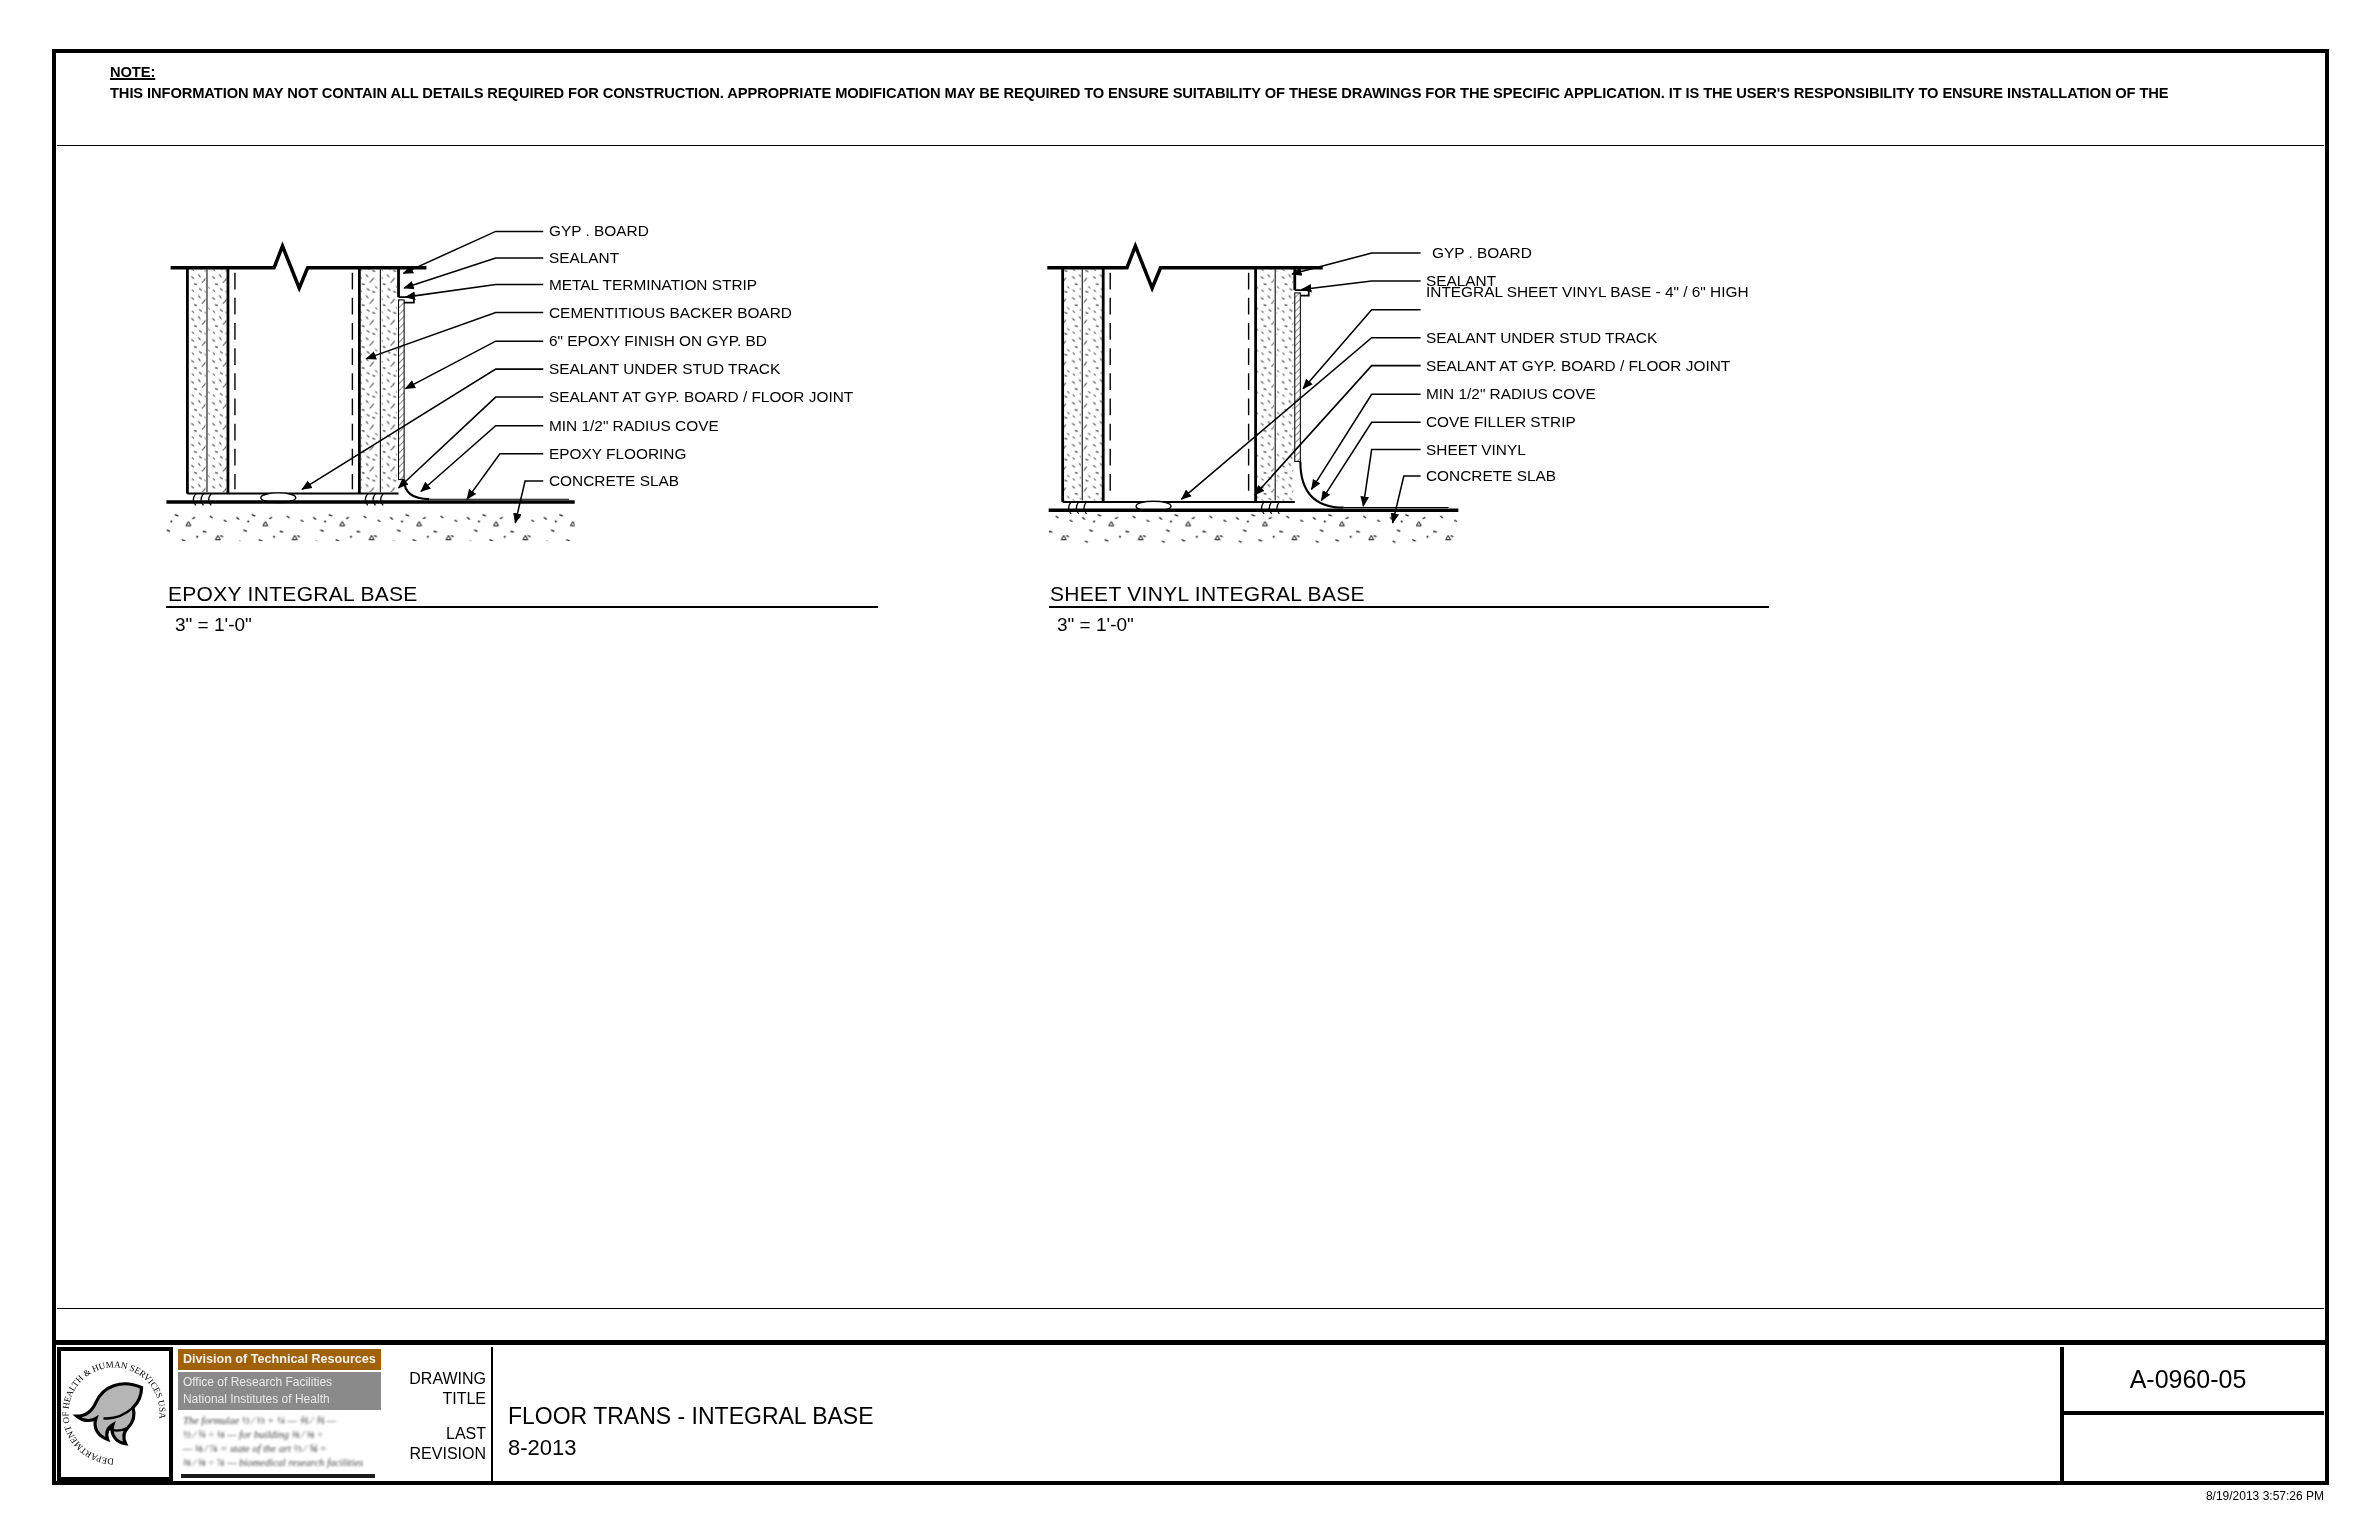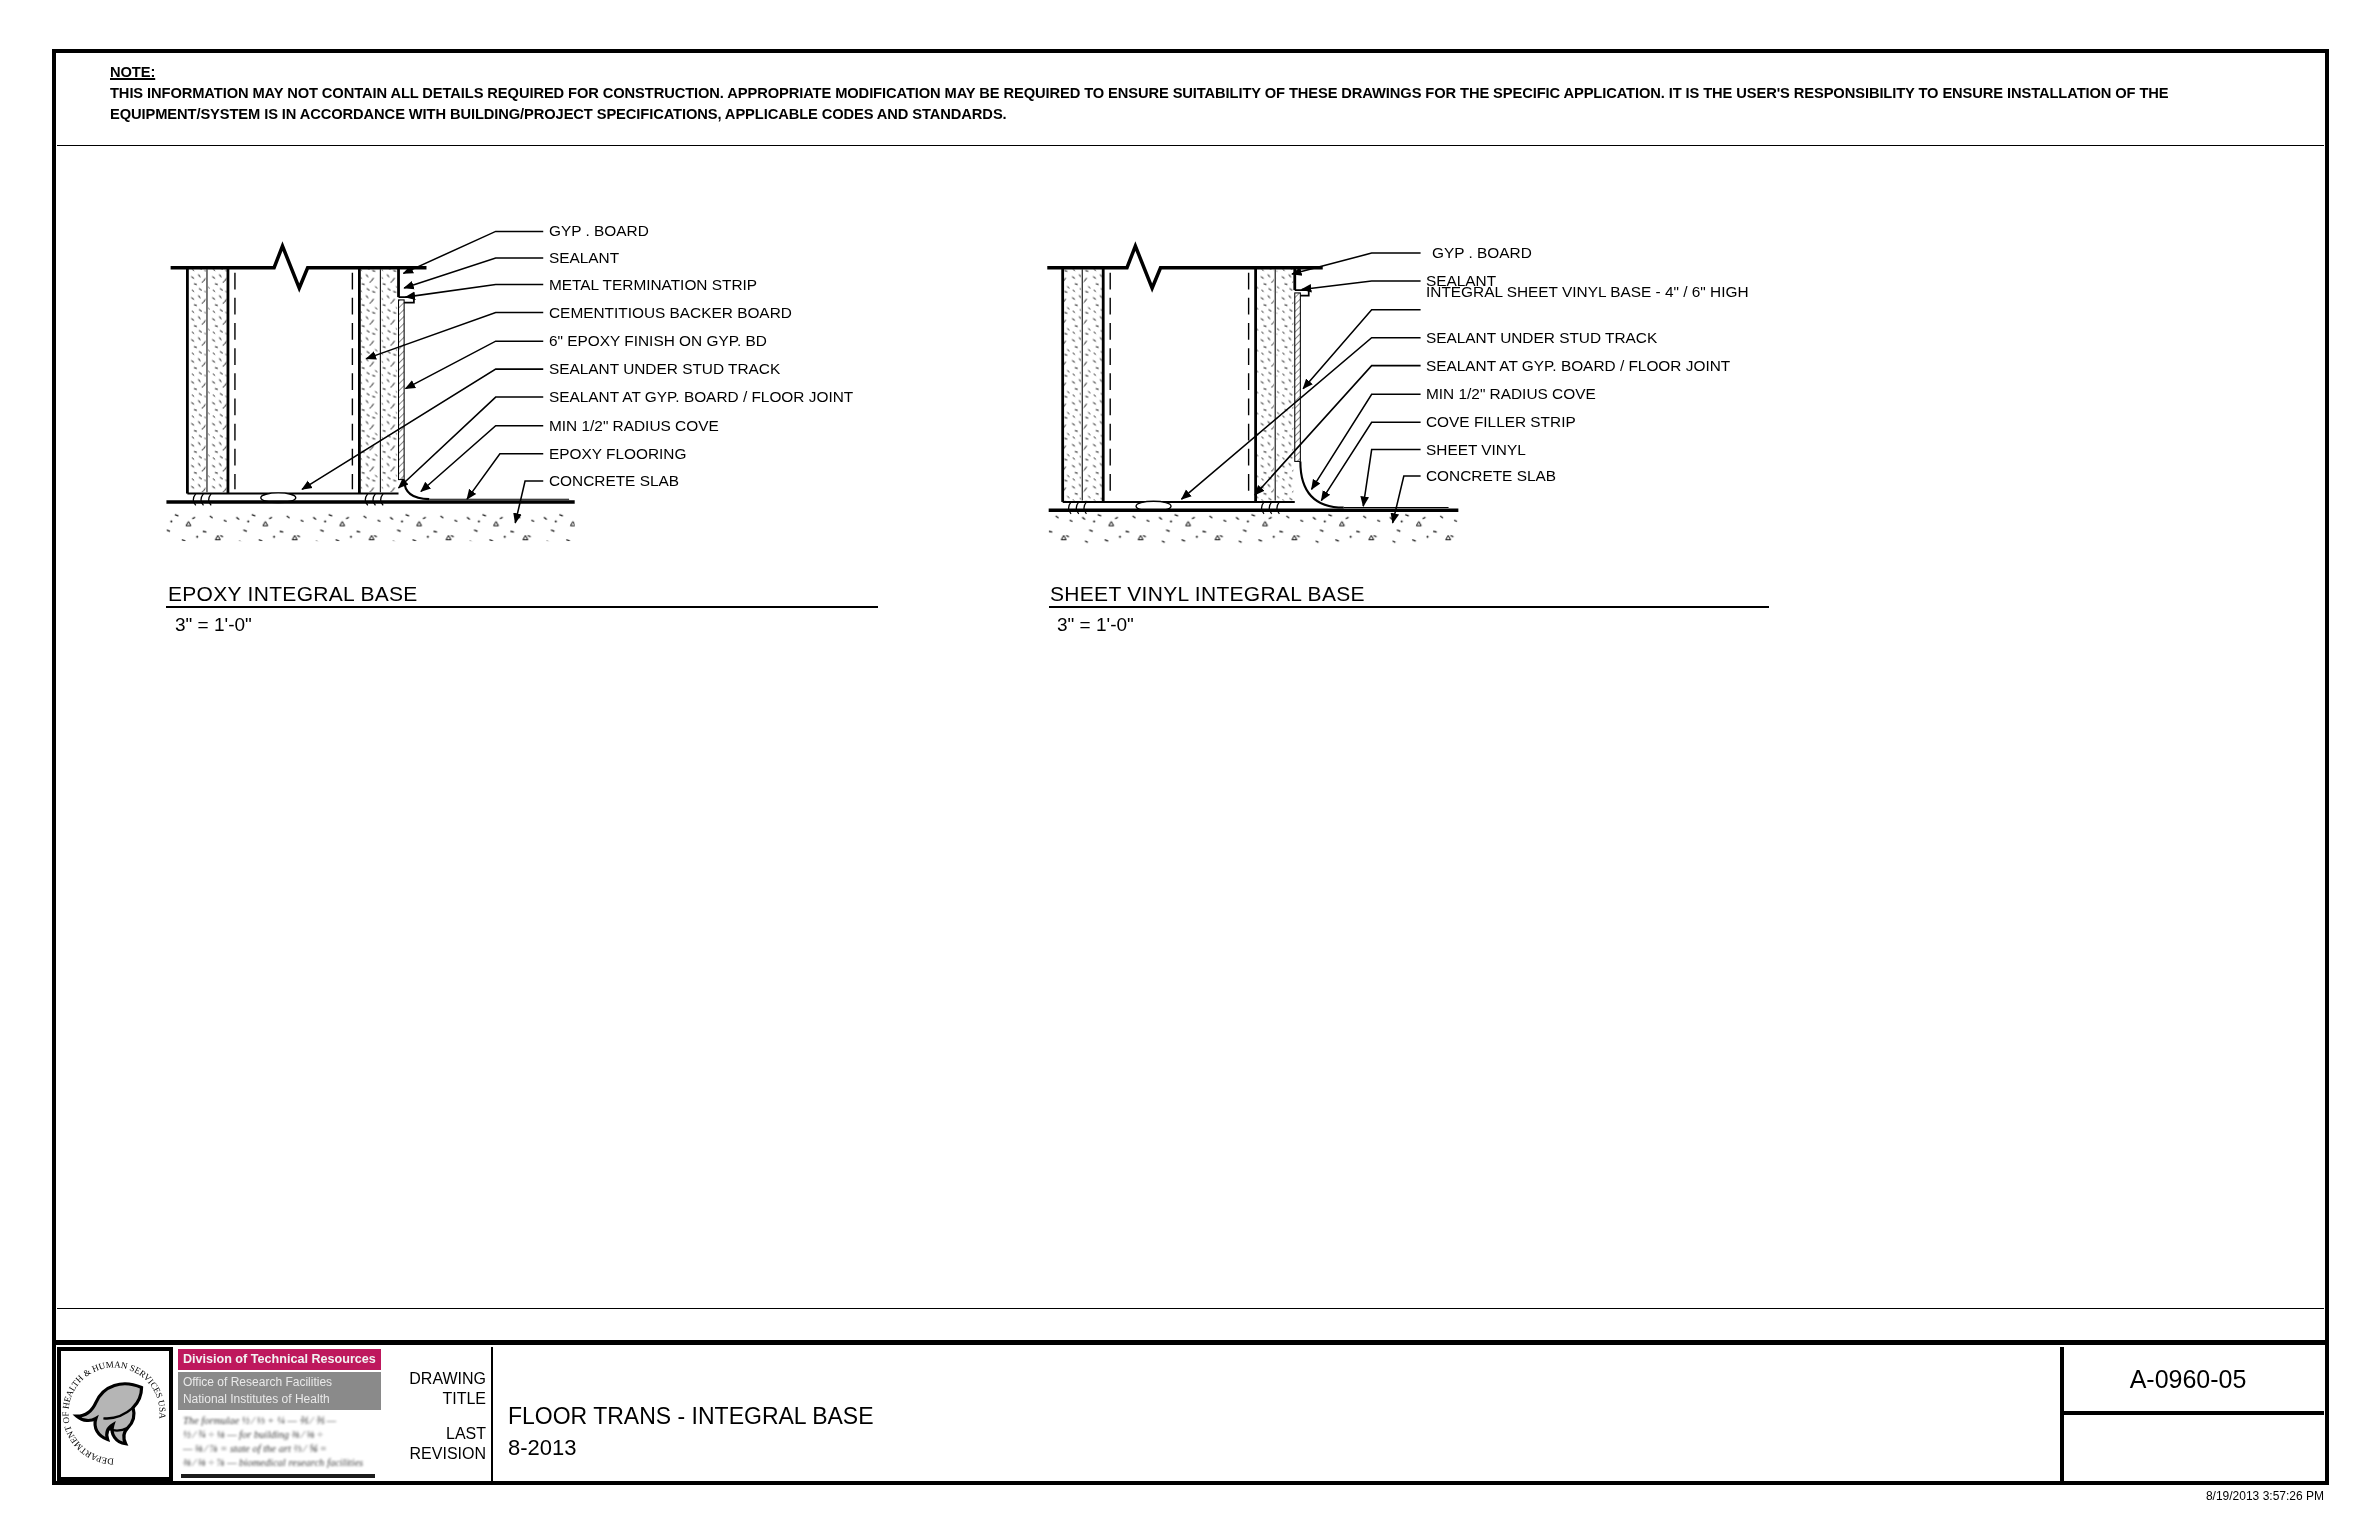--- a/index.html
+++ b/index.html
@@ -28,21 +28,21 @@
   .dscale { position:absolute; font-size:19px; white-space:nowrap; }
 
   
   .notice-sep { position:absolute; left:57px; top:1308px; width:2267px; height:1.4px; background:#000; }
   .notice { position:absolute; left:57px; width:2267px; text-align:center; font-size:10.5px; letter-spacing:0.2px; }
 
   
   .tb-top { position:absolute; left:52px; top:1340px; width:2277px; height:4.9px; background:#000; }
   .logo-box { position:absolute; left:57px; top:1347px; width:116px; height:134px; border:4.9px solid #000; background:#fff; }
   .dtr-panel { position:absolute; left:178px; top:1349px; width:203px; height:131px; background:#fff; overflow:hidden; }
-  .dtr-banner { height:21px; background:#be185d; color:#f2f2f2; font-weight:bold; font-size:12.6px; line-height:21px;
+  .dtr-banner { height:21px; background:#a16207; color:#f2f2f2; font-weight:bold; font-size:12.6px; line-height:21px;
                 padding-left:4.9px; filter:blur(0.3px); white-space:nowrap; }
   .dtr-gray { margin-top:2px; height:38px; background:#8a8a8a; color:#e9e9e9; font-size:12px; line-height:17px;
               padding:2.1px 0 0 4.9px; filter:blur(0.3px); white-space:nowrap; }
   .dtr-tag { padding:3.5px 1.4px 0 4.9px; font-family:"Liberation Serif", serif; font-style:italic; font-size:10.5px;
              line-height:14px; color:#3f3f3f; filter:blur(0.8px); white-space:nowrap; }
   .dtr-bar { position:absolute; left:2.8px; bottom:2.1px; width:194px; height:3.5px; background:#1c1c1c; }
 
   .tb-label { position:absolute; width:101px; text-align:right; font-size:16px; line-height:20px; }
   .tb-div { position:absolute; background:#000; }
   .tb-title { position:absolute; left:508px; top:1416px; transform:translateY(-50%); font-size:23px; white-space:nowrap; }
@@ -53,21 +53,20 @@
 </head>
 <body>
 
 <div class="sheet">
 
   <div class="frame"></div>
 
   <div class="notebox">
     <div class="note-heading">NOTE:</div>
     <div class="note-line">THIS INFORMATION MAY NOT CONTAIN ALL DETAILS REQUIRED FOR CONSTRUCTION.  APPROPRIATE MODIFICATION MAY BE REQUIRED TO ENSURE SUITABILITY OF THESE DRAWINGS FOR THE SPECIFIC APPLICATION.  IT IS THE USER'S RESPONSIBILITY TO ENSURE INSTALLATION OF THE</div>
-    <div class="note-line">EQUIPMENT/SYSTEM IS IN ACCORDANCE WITH BUILDING/PROJECT SPECIFICATIONS, APPLICABLE CODES AND STANDARDS.</div>
   </div>
 
   <svg class="linework" viewBox="0 0 3400 2200">
     <defs>
       <pattern id="stip" width="30" height="30" patternUnits="userSpaceOnUse">
         <path d="M4 6 l3 2 M14 3 l2 3 M24 8 l-2 3 M8 16 l3 1 M19 14 l2 -2 M27 20 l2 2 M5 25 l2 2 M15 23 l3 2 M23 27 l3 1" stroke="#000" stroke-width="1.4" fill="none" stroke-linecap="round"></path>
       </pattern>
       <pattern id="conc" width="110" height="56" patternUnits="userSpaceOnUse">
         <path d="M8 12 l4 3 M30 8 l5 2 M55 14 l4 -2 M80 10 l4 3 M100 16 l4 2 M18 30 l5 2 M70 32 l5 1 M95 38 l4 2 M40 44 l5 2 M12 46 l4 2" stroke="#000" stroke-width="1.6" fill="none"></path>
         <path d="M46 24 l7 0 l-3.5 -6 z M88 44 l7 0 l-3.5 -6 z" fill="none" stroke="#000" stroke-width="1.4"></path>

